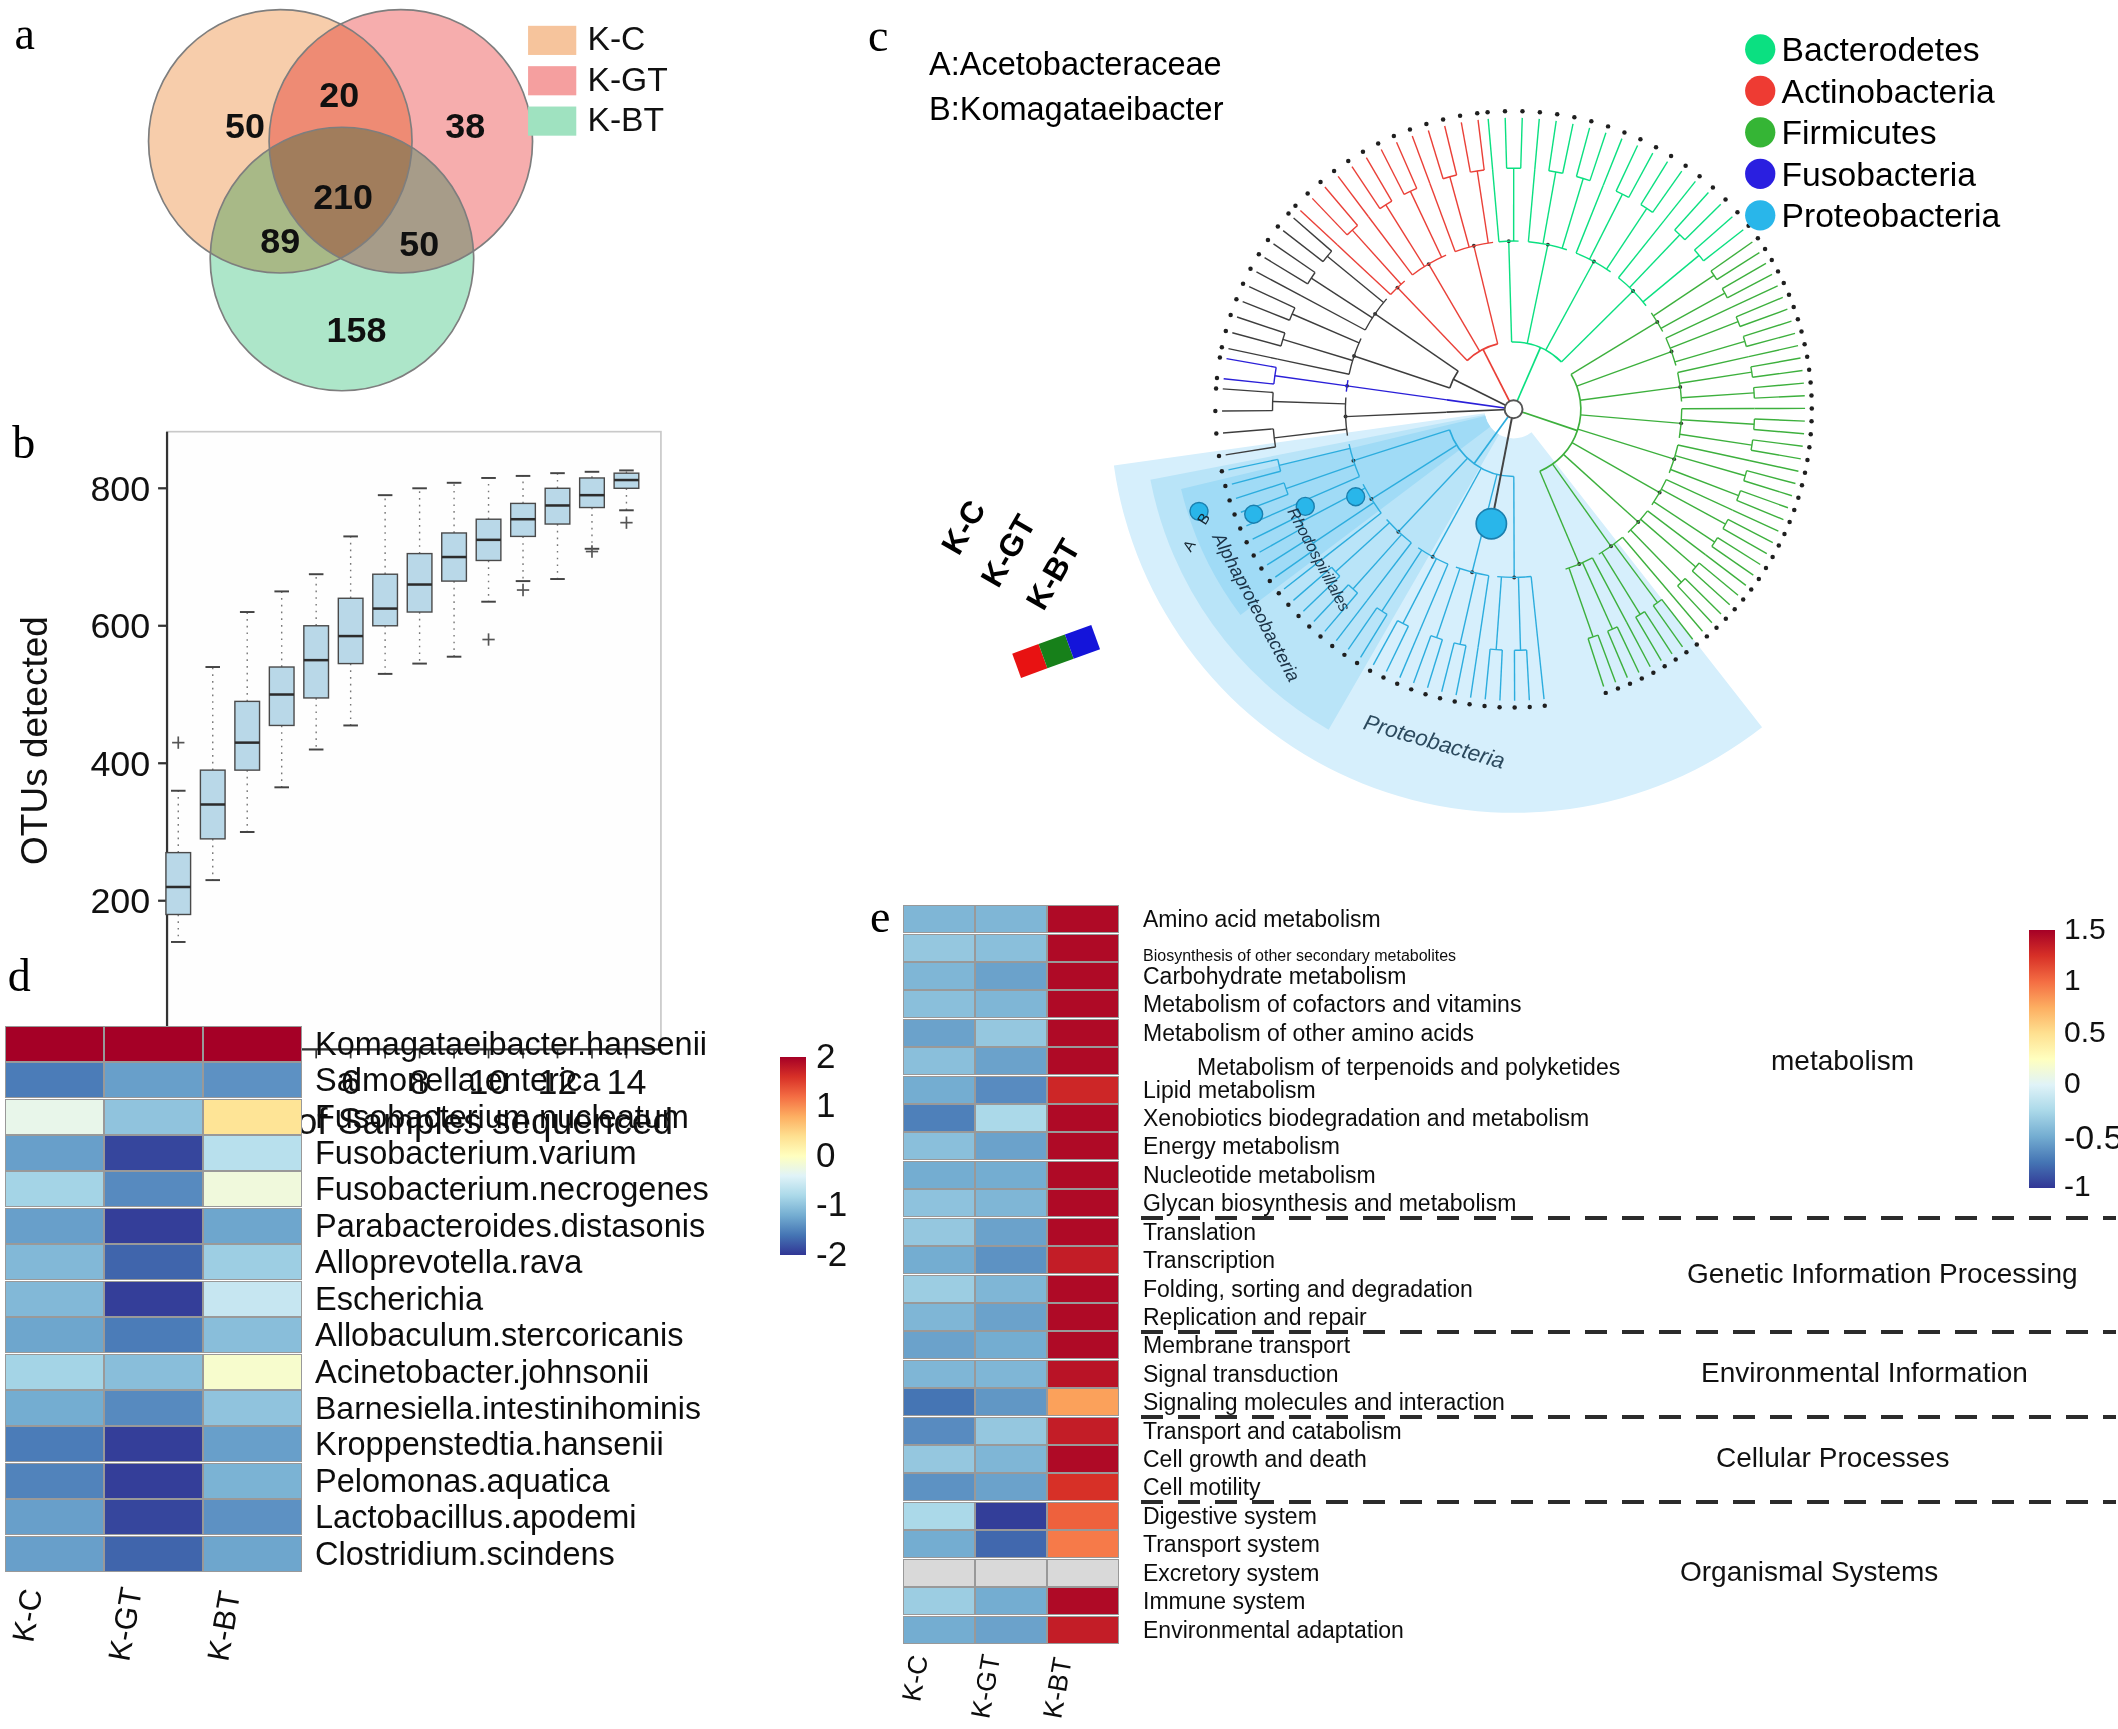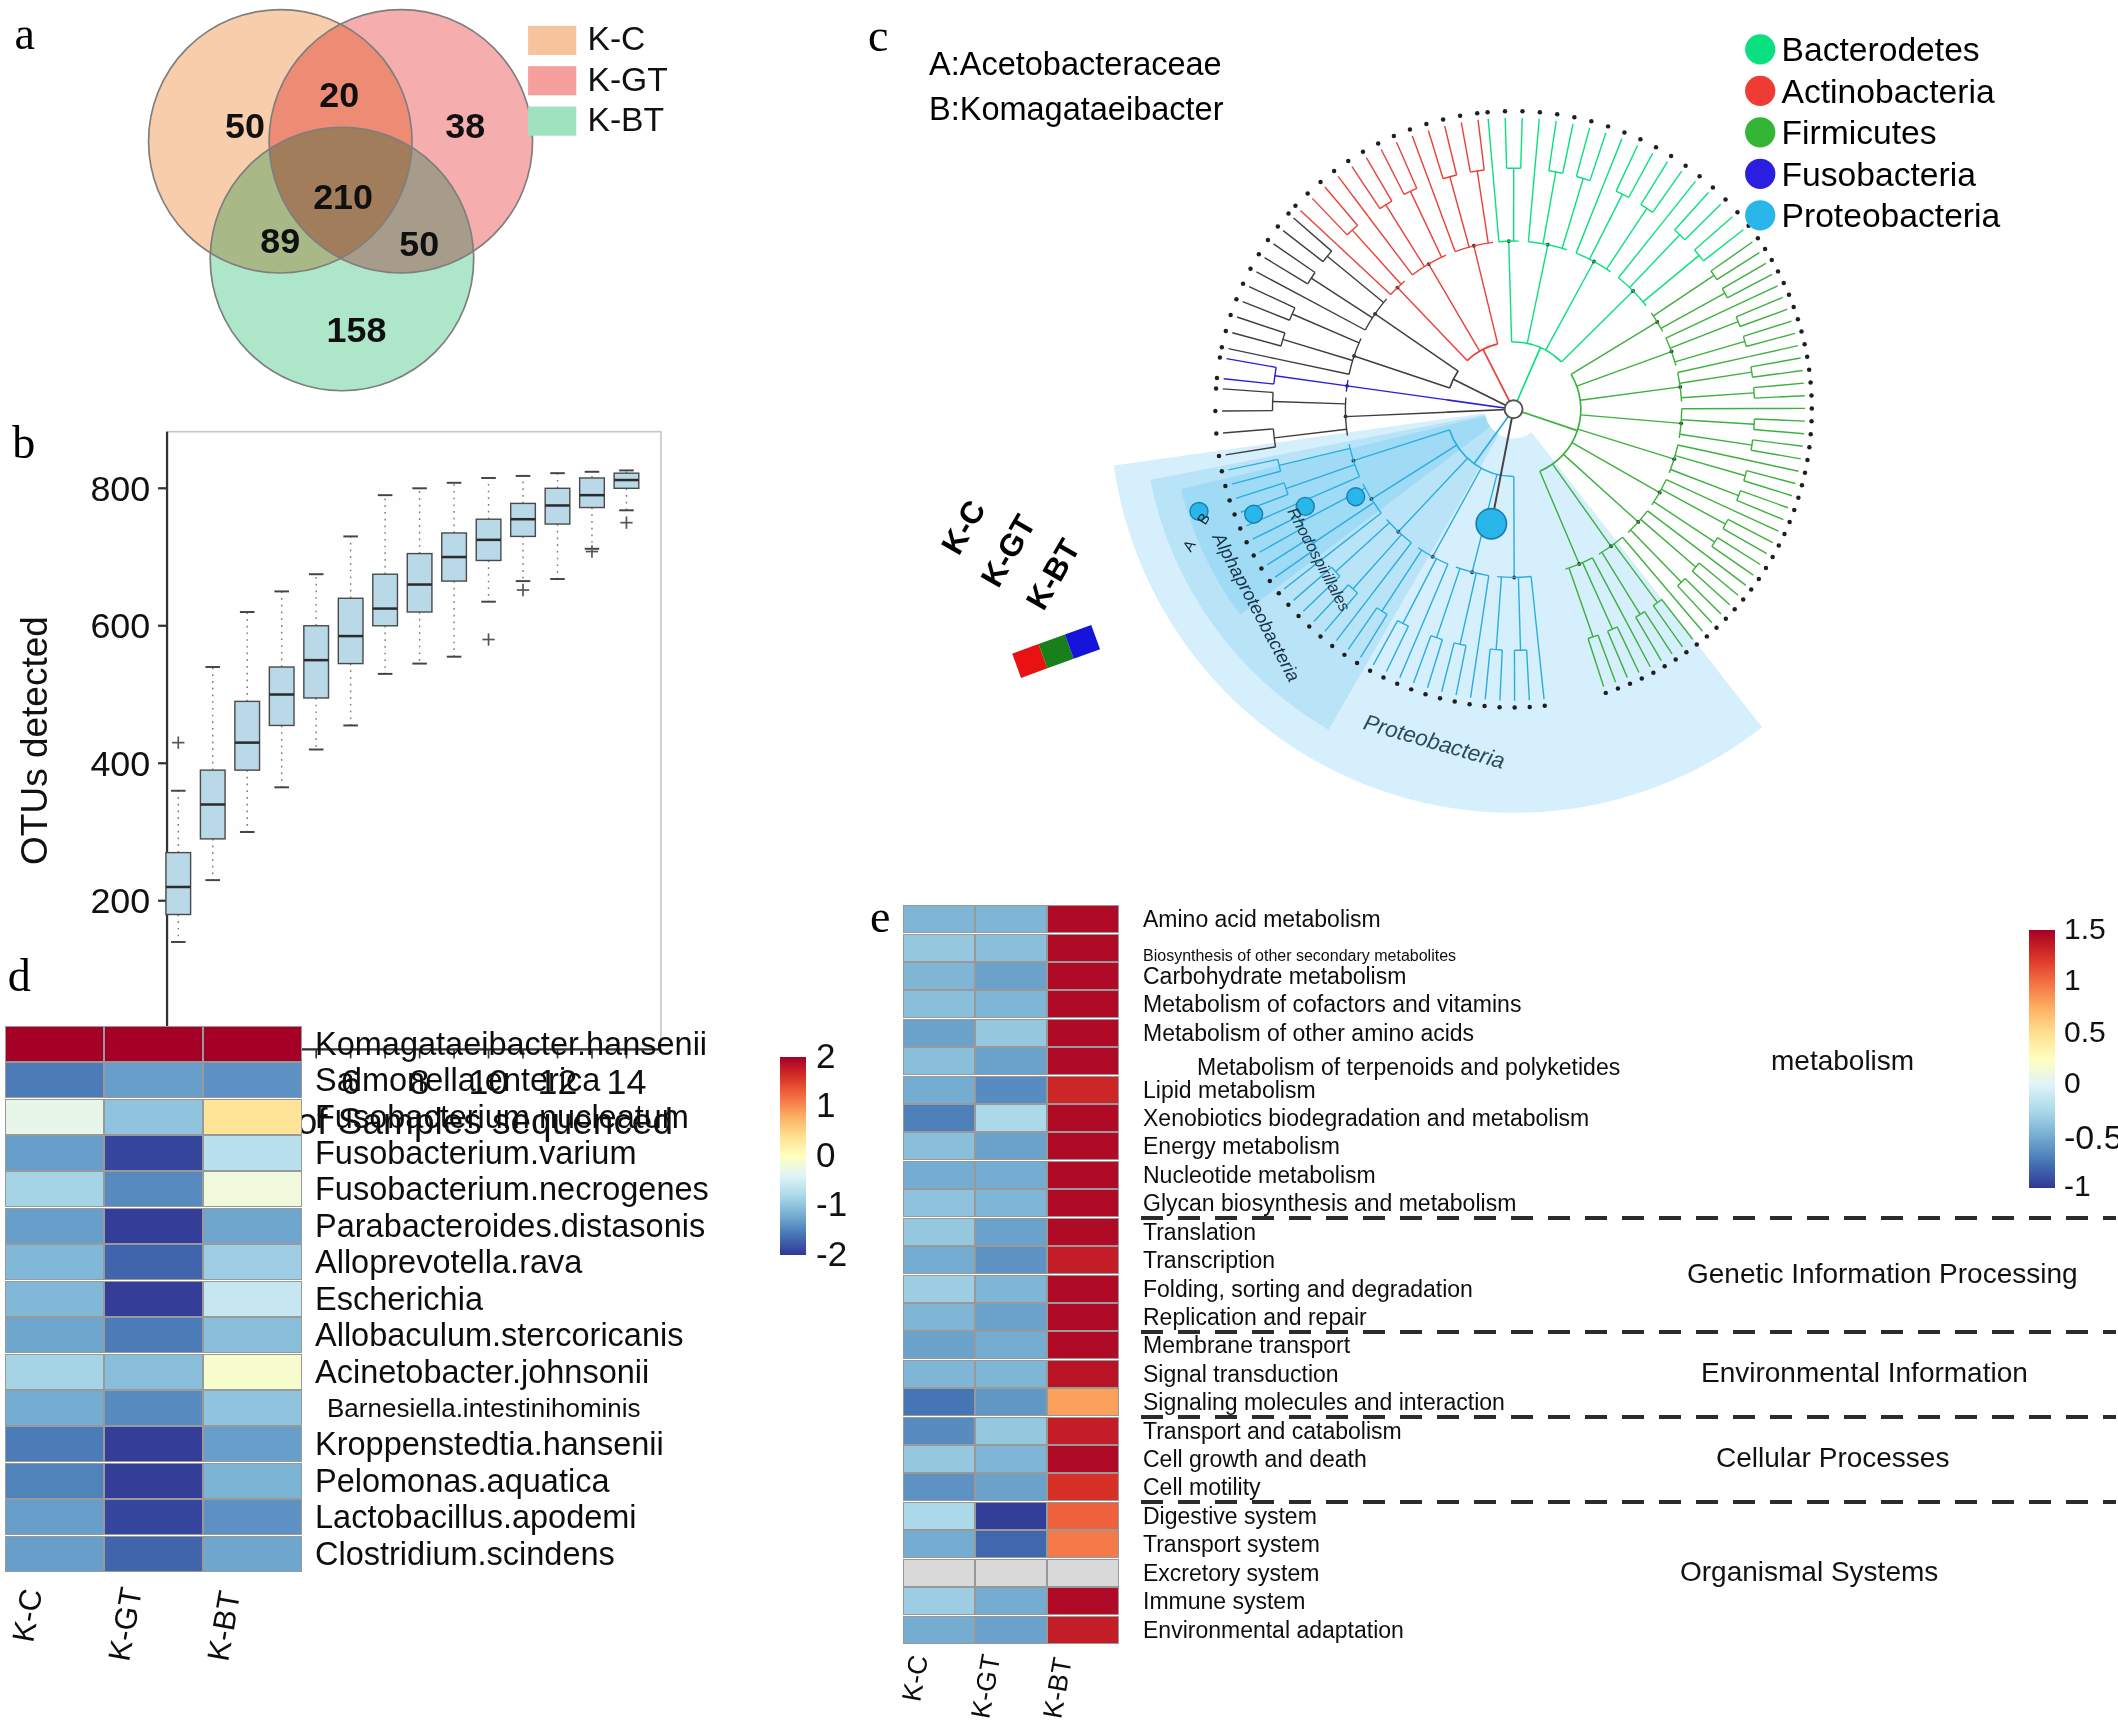--- a/index.html
+++ b/index.html
@@ -715,21 +715,21 @@
       <div class="hm-cell" style="position: absolute; left: 104px; top: 1317px; width: 99px; height: 36px; background: rgb(75, 124, 184);"></div>
       <div class="hm-cell" style="position: absolute; left: 203px; top: 1317px; width: 99px; height: 36px; background: rgb(137, 190, 218);"></div>
       <div class="hm-rowlabel abs" style="position: absolute; left: 315px; top: 1317px; height: 36px; line-height: 36px; font-size: 32.5px;">Allobaculum.stercoricanis</div>
       <div class="hm-cell" style="position: absolute; left: 4.5px; top: 1354px; width: 99px; height: 36px; background: rgb(164, 212, 230);"></div>
       <div class="hm-cell" style="position: absolute; left: 104px; top: 1354px; width: 99px; height: 36px; background: rgb(137, 190, 218);"></div>
       <div class="hm-cell" style="position: absolute; left: 203px; top: 1354px; width: 99px; height: 36px; background: rgb(247, 252, 205);"></div>
       <div class="hm-rowlabel abs" style="position: absolute; left: 315px; top: 1354px; height: 36px; line-height: 36px; font-size: 32.5px;">Acinetobacter.johnsonii</div>
       <div class="hm-cell" style="position: absolute; left: 4.5px; top: 1390px; width: 99px; height: 36px; background: rgb(116, 173, 209);"></div>
       <div class="hm-cell" style="position: absolute; left: 104px; top: 1390px; width: 99px; height: 36px; background: rgb(87, 138, 191);"></div>
       <div class="hm-cell" style="position: absolute; left: 203px; top: 1390px; width: 99px; height: 36px; background: rgb(144, 195, 221);"></div>
-      <div class="hm-rowlabel abs" style="position: absolute; left: 327px; top: 1390px; height: 36px; line-height: 36px; font-size: 26px;">Barnesiella.intestinihominis</div>
+      <div class="hm-rowlabel abs" style="position: absolute; left: 315px; top: 1390px; height: 36px; line-height: 36px; font-size: 32px;">Barnesiella.intestinihominis</div>
       <div class="hm-cell" style="position: absolute; left: 4.5px; top: 1426px; width: 99px; height: 36px; background: rgb(75, 124, 184);"></div>
       <div class="hm-cell" style="position: absolute; left: 104px; top: 1426px; width: 99px; height: 36px; background: rgb(52, 62, 153);"></div>
       <div class="hm-cell" style="position: absolute; left: 203px; top: 1426px; width: 99px; height: 36px; background: rgb(104, 159, 202);"></div>
       <div class="hm-rowlabel abs" style="position: absolute; left: 315px; top: 1426px; height: 36px; line-height: 36px; font-size: 32.5px;">Kroppenstedtia.hansenii</div>
       <div class="hm-cell" style="position: absolute; left: 4.5px; top: 1463px; width: 99px; height: 36px; background: rgb(81, 131, 187);"></div>
       <div class="hm-cell" style="position: absolute; left: 104px; top: 1463px; width: 99px; height: 36px; background: rgb(52, 62, 153);"></div>
       <div class="hm-cell" style="position: absolute; left: 203px; top: 1463px; width: 99px; height: 36px; background: rgb(123, 179, 212);"></div>
       <div class="hm-rowlabel abs" style="position: absolute; left: 315px; top: 1463px; height: 36px; line-height: 36px; font-size: 32.5px;">Pelomonas.aquatica</div>
       <div class="hm-cell" style="position: absolute; left: 4.5px; top: 1499px; width: 99px; height: 36px; background: rgb(104, 159, 202);"></div>
       <div class="hm-cell" style="position: absolute; left: 104px; top: 1499px; width: 99px; height: 36px; background: rgb(54, 70, 157);"></div>

